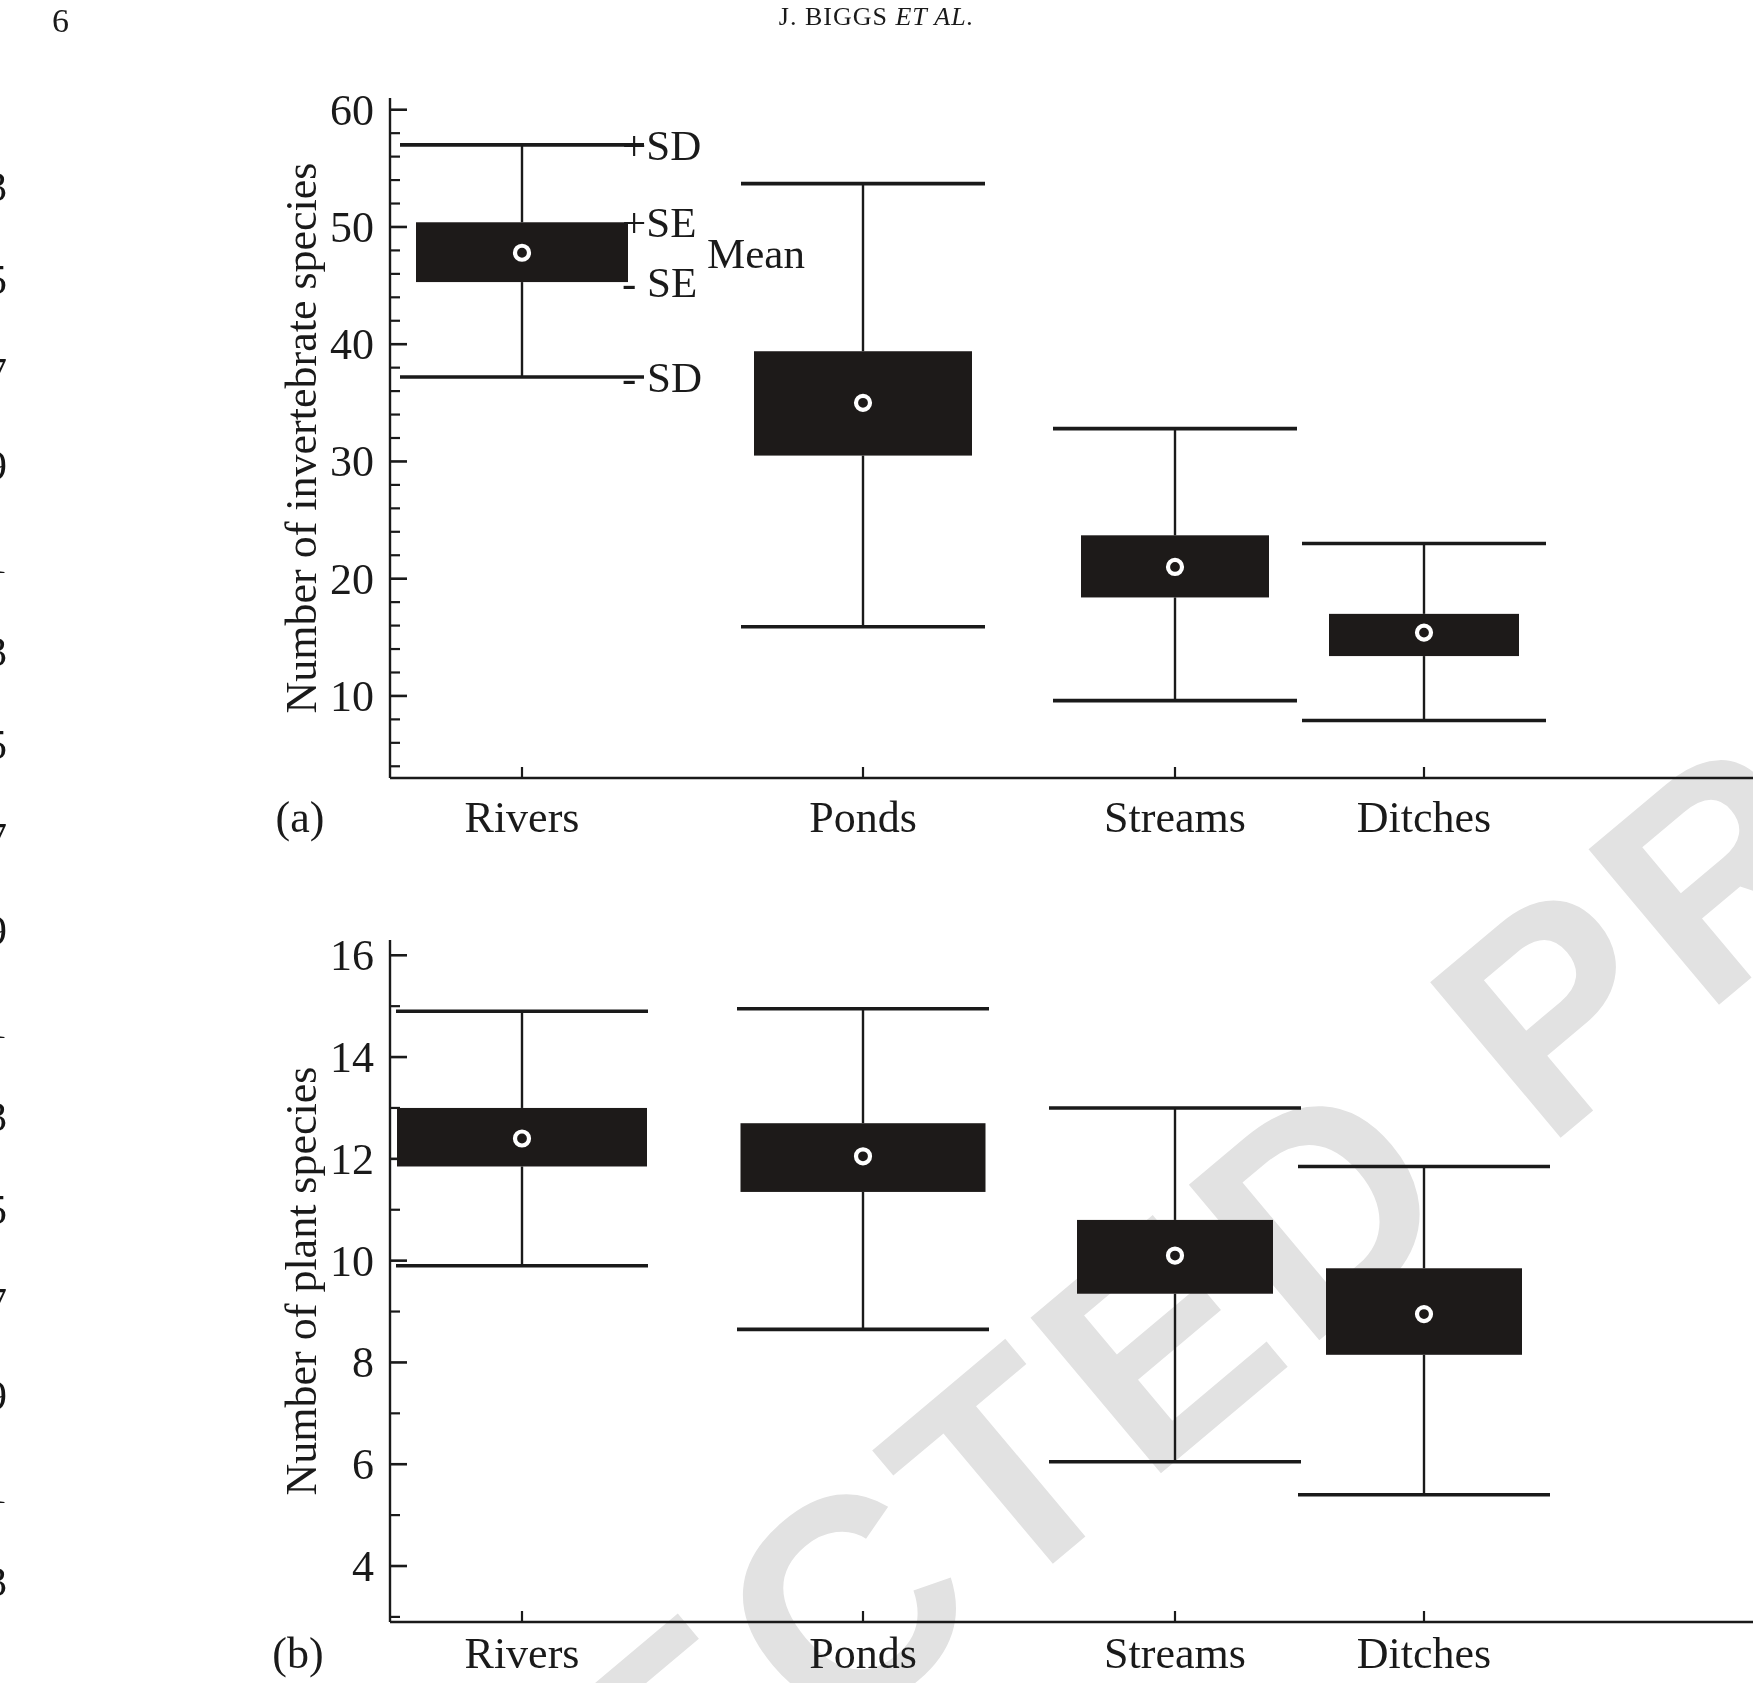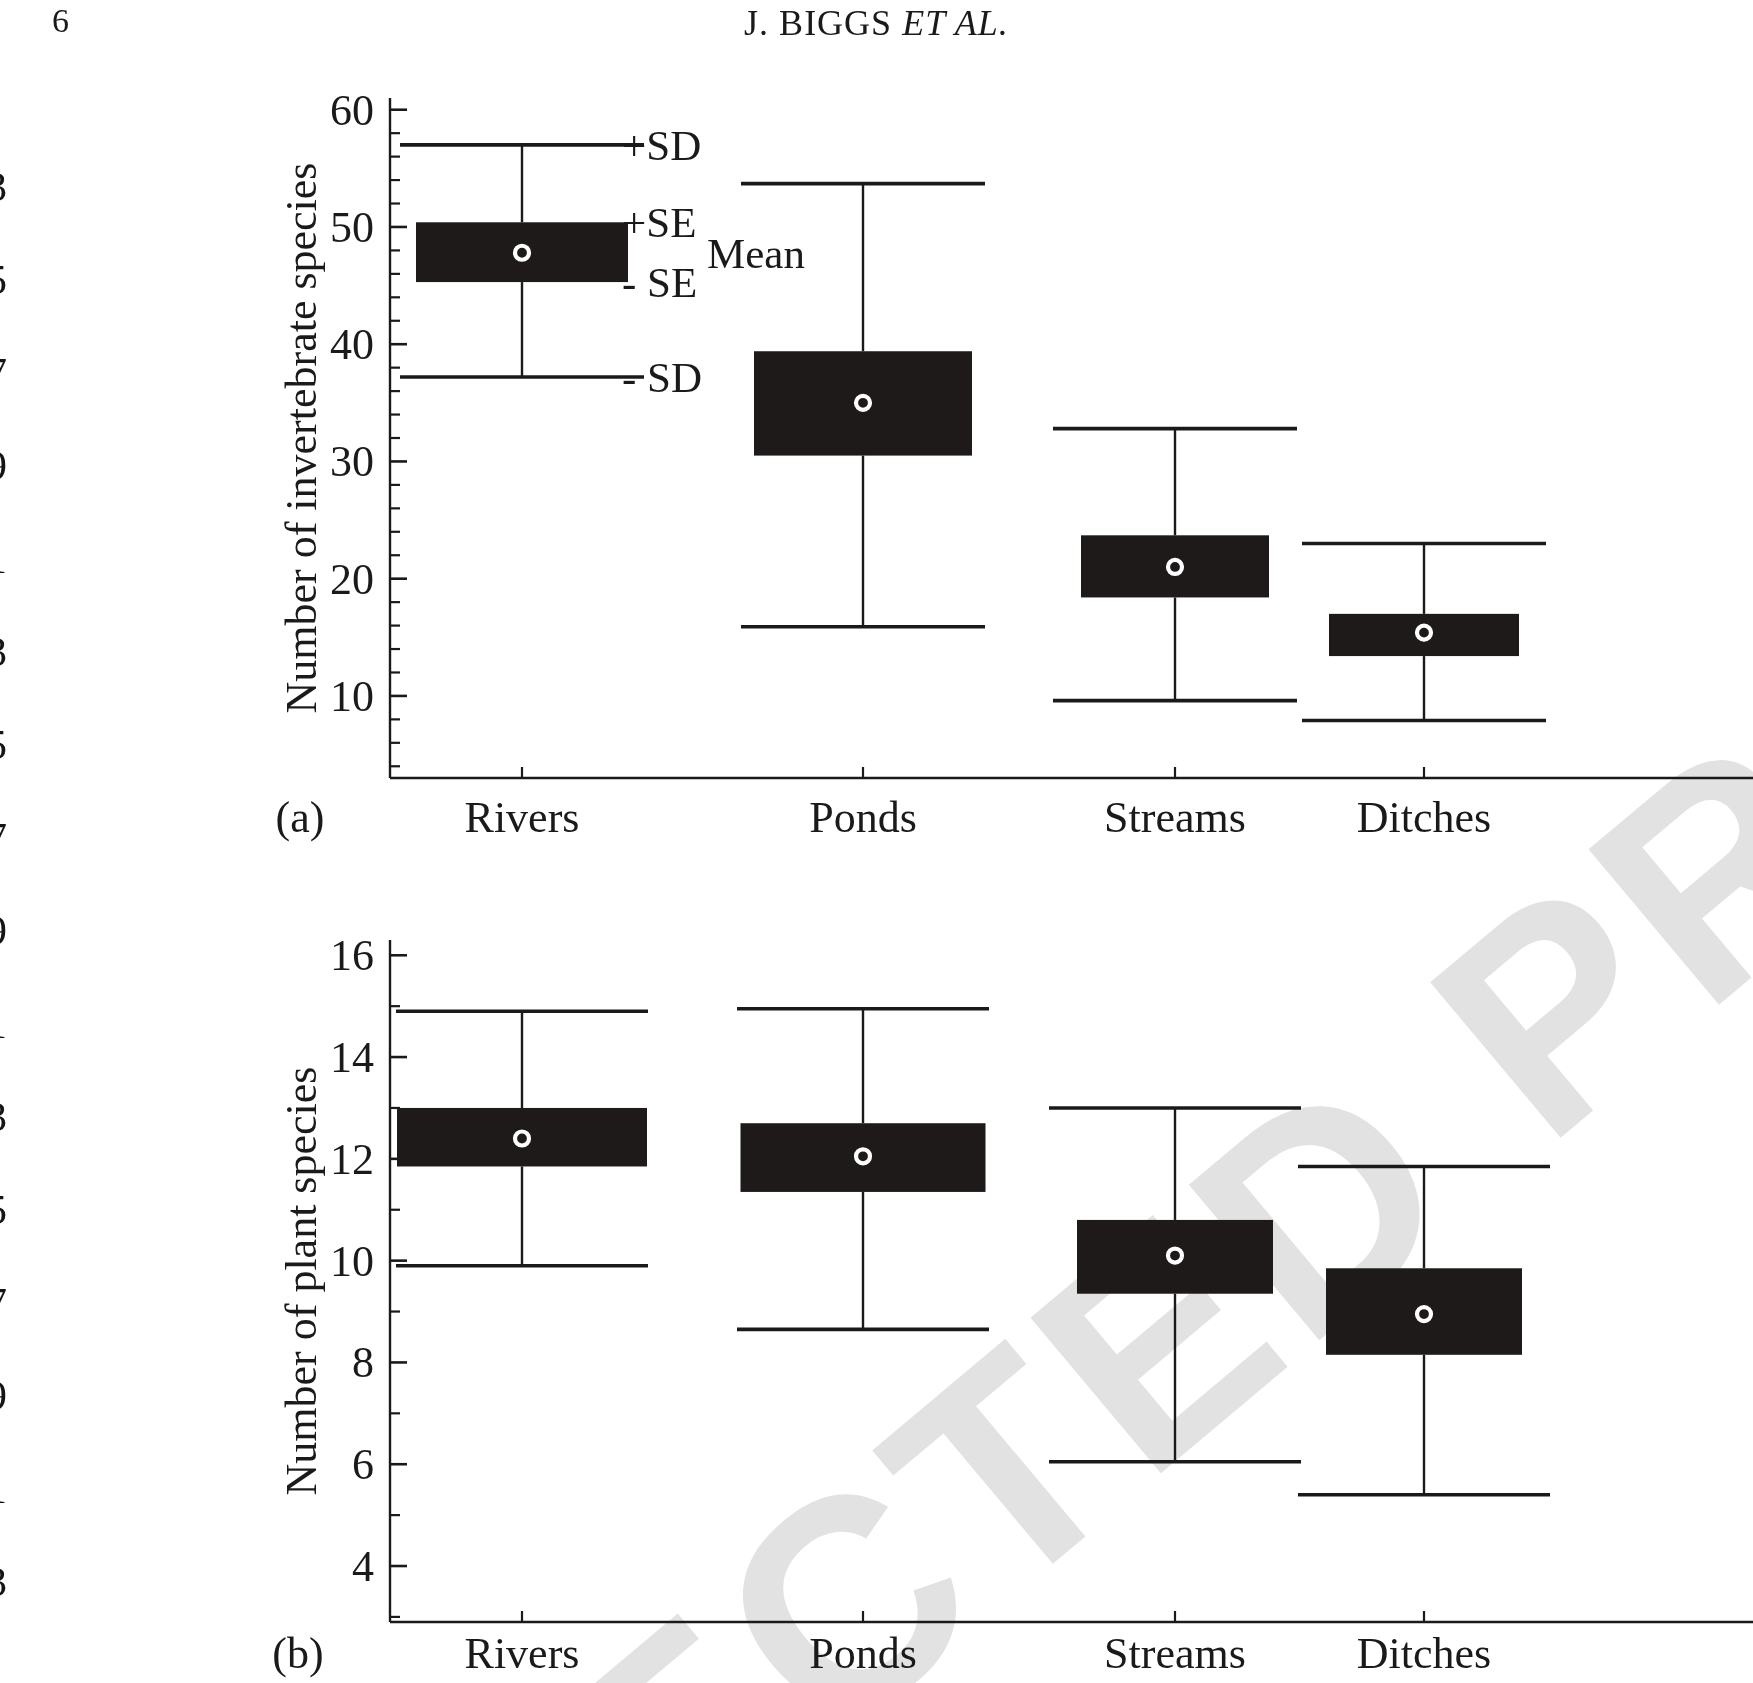--- a/index.html
+++ b/index.html
@@ -2,21 +2,21 @@
 <html><head>
 <meta charset="utf-8">
 <style>
   html,body{margin:0;padding:0;}
   body{
     width:1753px;height:1683px;position:relative;overflow:hidden;
     background:#ffffff;font-family:"Liberation Serif",serif;color:#1a1a1a;
   }
   .header{position:absolute;top:0;left:0;width:100%;height:46px;}
   .page-number{position:absolute;left:52px;top:2px;font-size:34px;}
-  .running-head{position:absolute;left:0;right:0;top:2px;text-align:center;font-size:36px;letter-spacing:1px;}
+  .running-head{position:absolute;left:0;right:0;top:2px;text-align:center;font-size:26px;letter-spacing:1px;}
   .running-head .etal{font-style:italic;}
   .watermark{
     position:absolute;left:-200px;top:2260px;z-index:0;
     font-family:"Liberation Sans",sans-serif;font-weight:bold;
     font-size:295px;letter-spacing:10px;white-space:nowrap;
     transform:rotate(-40deg);transform-origin:0 0;
     user-select:none;pointer-events:none;
   }
   .margin-frags{position:absolute;left:0;top:0;z-index:2;}
   .margin-frag{

